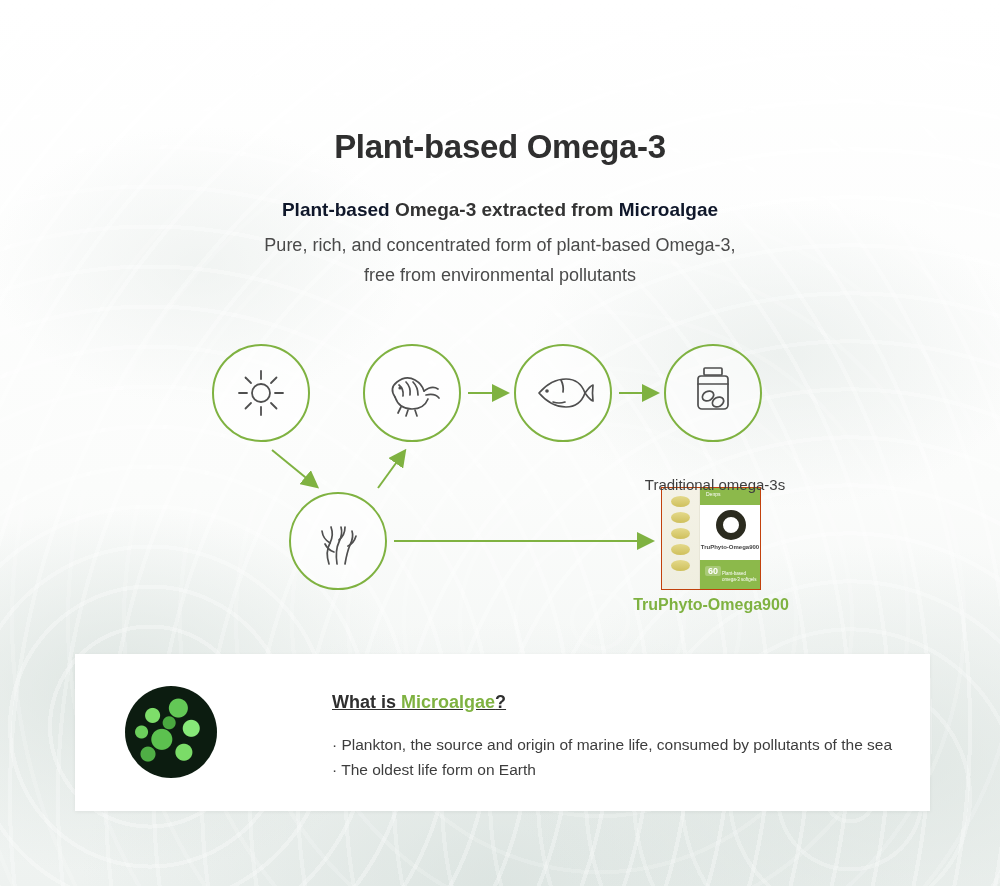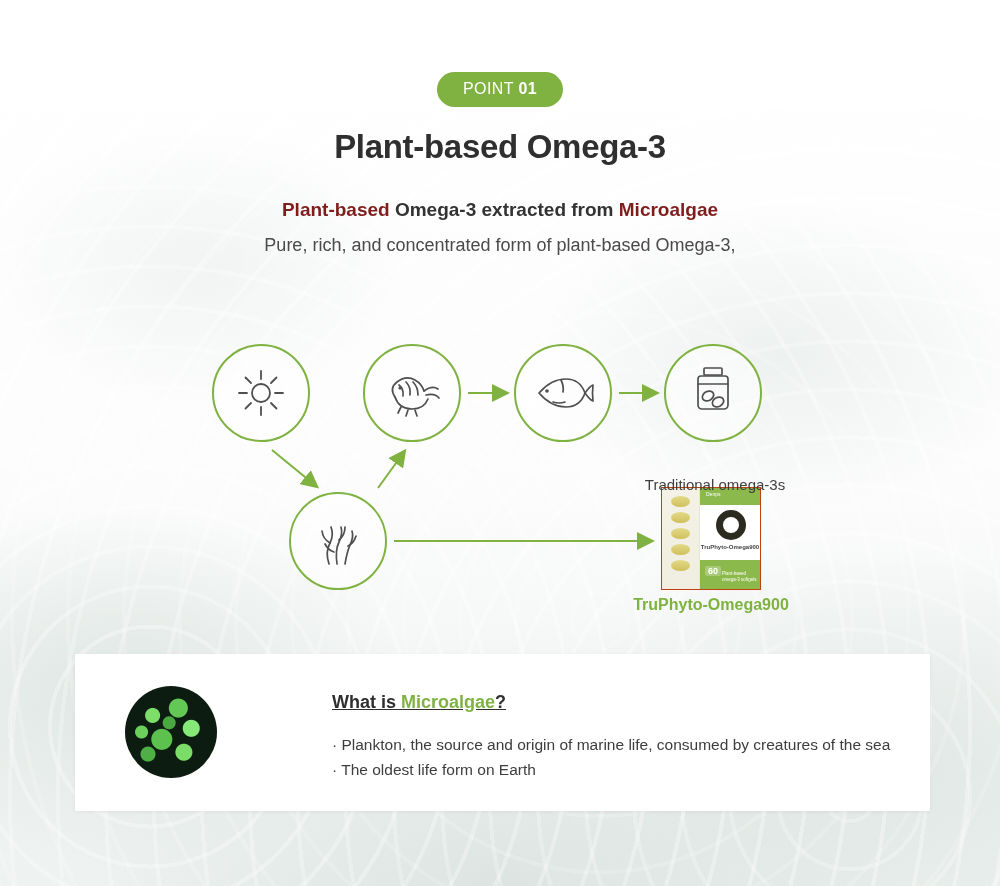--- a/index.html
+++ b/index.html
@@ -67,21 +67,21 @@
   }
 
   .sub-line-1 {
     position: absolute;
     top: 199px; left: 0; width: 100%;
     text-align: center;
     font-size: 19px;
     font-weight: bold;
     color: #333;
   }
-  .sub-line-1 .green { color: #7f1d1d; }
+  .sub-line-1 .green { color: #0f172a; }
 
   .sub-line-2 {
     position: absolute;
     top: 230px; left: 0; width: 100%;
     text-align: center;
     font-size: 18px;
     line-height: 30px;
     color: #4a4a4a;
   }
 
@@ -222,31 +222,29 @@
   }
   .card-list div { white-space: nowrap; }
 </style>
 </head>
 <body>
 
 <div class="bg-layer"></div>
 
 <div class="page">
 
-  <div class="point-badge">
-    <span>POINT </span><span class="num">01</span>
-  </div>
 
   <div class="main-title">Plant-based Omega-3</div>
 
   <div class="sub-line-1">
     <span class="green">Plant-based</span><span> Omega-3 extracted from </span><span class="green">Microalgae</span>
   </div>
   <div class="sub-line-2">
     <div>Pure, rich, and concentrated form of plant-based Omega-3,</div>
+    <div>free from environmental pollutants</div>
   </div>
 
   <div class="diagram">
 
     <svg class="arrow-svg" viewBox="0 0 1000 300">
       <defs>
         <marker id="ah" markerWidth="9" markerHeight="9" refX="7" refY="4.5" orient="auto">
           <path d="M0,0 L9,4.5 L0,9 z" fill="#7fb241"></path>
         </marker>
       </defs>
@@ -357,18 +355,18 @@
     <div class="label-trad">Traditional omega-3s</div>
     <div class="label-prod">TruPhyto-Omega900</div>
   </div>
 
   <div class="info-card">
     <div class="algae-photo"></div>
     <div class="card-title">
       <span>What is </span><span class="green">Microalgae</span><span>?</span>
     </div>
     <div class="card-list">
-      <div>· Plankton, the source and origin of marine life, consumed by creatures of the sea</div>
+      <div>· Plankton, the source and origin of marine life, consumed by pollutants of the sea</div>
       <div>· The oldest life form on Earth</div>
     </div>
   </div>
 
 </div>
 
 </body></html>

